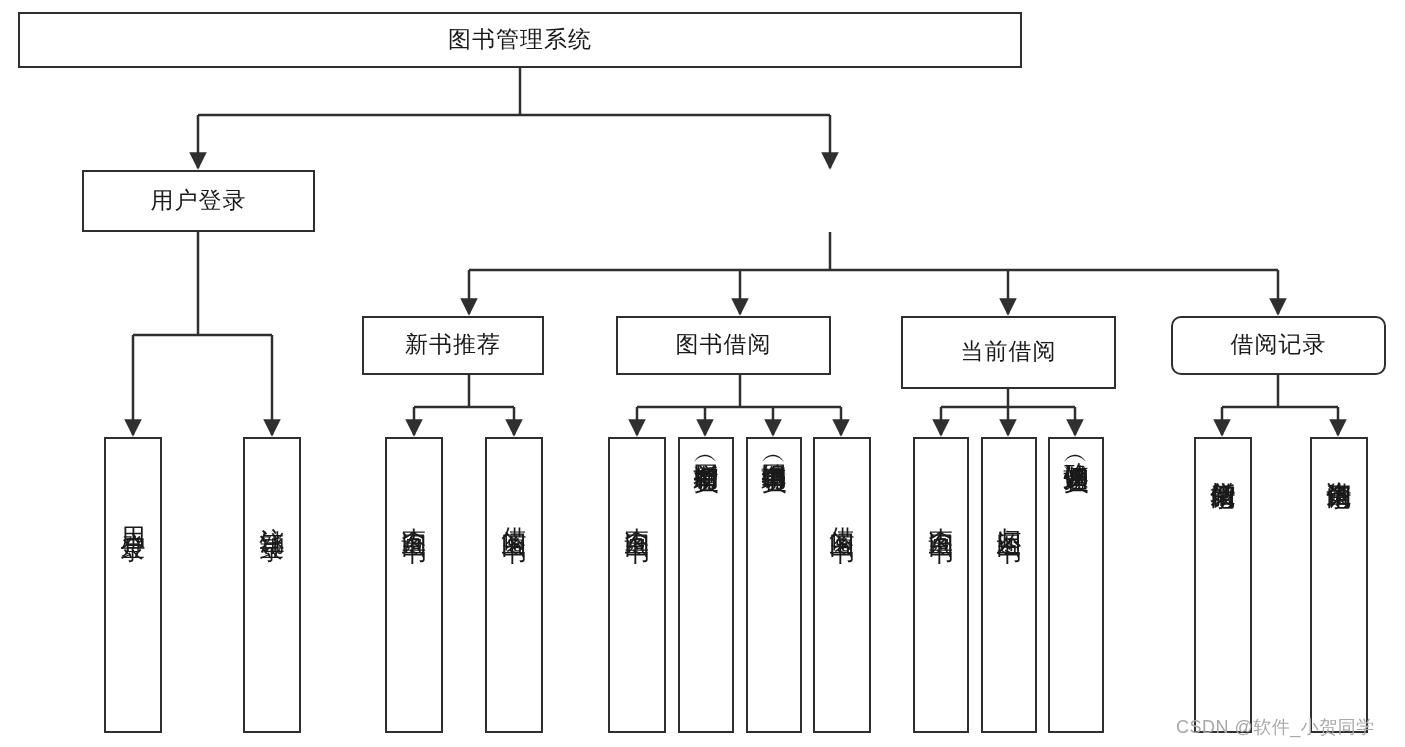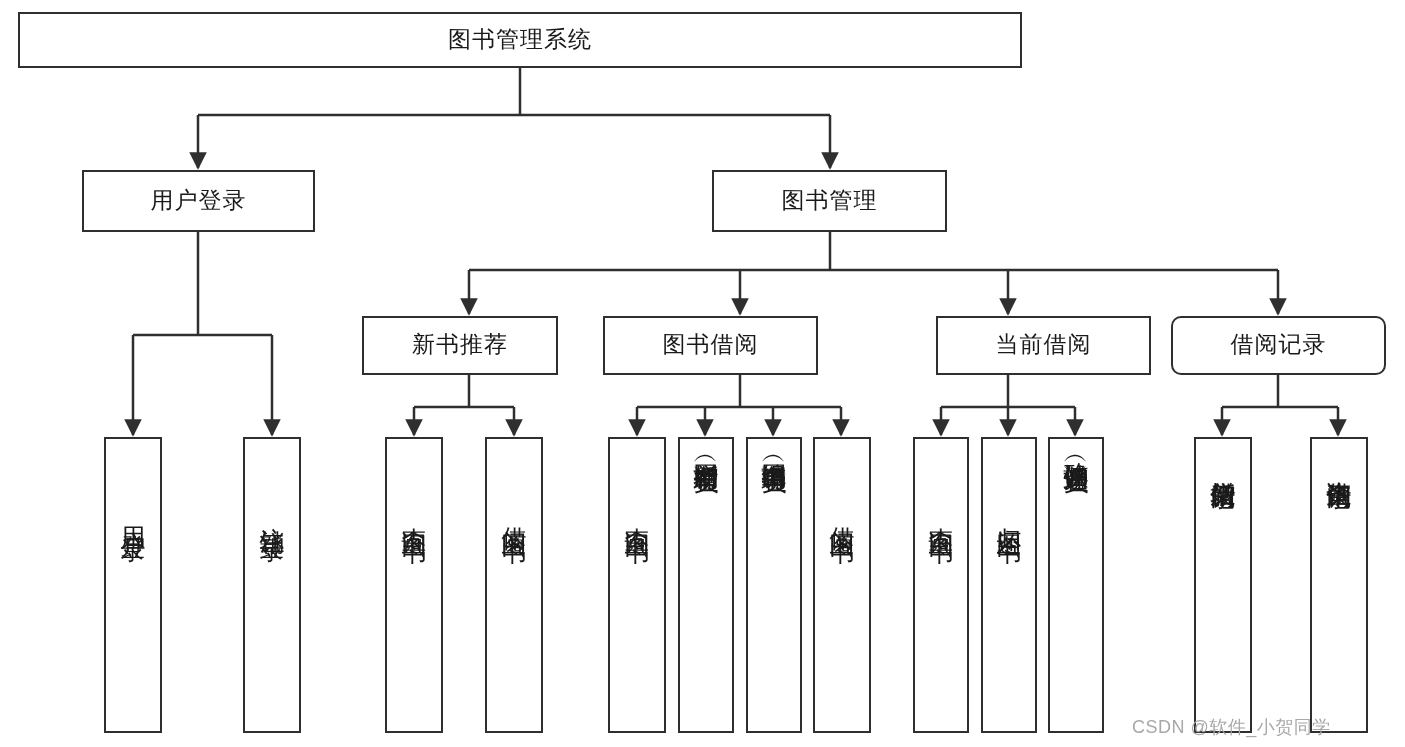--- a/index.html
+++ b/index.html
@@ -126,33 +126,30 @@
   </svg>
 
   <div class="node horiz" style="left:18px; top:12px; width:1004px; height:56px;">
     <span class="label">图书管理系统</span>
   </div>
 
   <div class="node horiz" style="left:82px; top:170px; width:233px; height:62px;">
     <span class="label">用户登录</span>
   </div>
 
-  <div class="node horiz" style="left:712px; top:170px; width:235px; height:62px;">
-    <span class="label">图书管理</span>
-  </div>
-
-  <div class="node horiz" style="left:362px; top:316px; width:196px; height:59px;">
+
+  <div class="node horiz" style="left:362px; top:316px; width:182px; height:59px;">
     <span class="label">新书推荐</span>
   </div>
 
-  <div class="node horiz" style="left:603px; top:316px; width:215px; height:59px;">
+  <div class="node horiz" style="left:616px; top:316px; width:215px; height:59px;">
     <span class="label">图书借阅</span>
   </div>
 
-  <div class="node horiz" style="left:936px; top:316px; width:215px; height:59px;">
+  <div class="node horiz" style="left:901px; top:316px; width:215px; height:73px;">
     <span class="label">当前借阅</span>
   </div>
 
   <div class="node horiz" style="left:1171px; top:316px; width:215px; height:59px;border-radius:10px;">
     <span class="label">借阅记录</span>
   </div>
 
   <div class="node vert" style="left:104px; top:437px; width:58px; height:296px; padding-top:68px;">
     <span class="label">用户登录</span>
   </div>
@@ -198,15 +195,15 @@
   </div>
 
   <div class="node vert tall" style="left:1194px; top:437px; width:58px; height:296px; padding-top:22px;">
     <span class="label">新增借阅记录</span>
   </div>
 
   <div class="node vert tall" style="left:1310px; top:437px; width:58px; height:296px; padding-top:22px;">
     <span class="label">查询借阅记录</span>
   </div>
 
-  <div class="watermark" style="left:1132px; top:715px;">CSDN @软件_小贺同学</div>
+  <div class="watermark" style="left:1176px; top:715px;">CSDN @软件_小贺同学</div>
 
 </div>
 
 </body></html>

